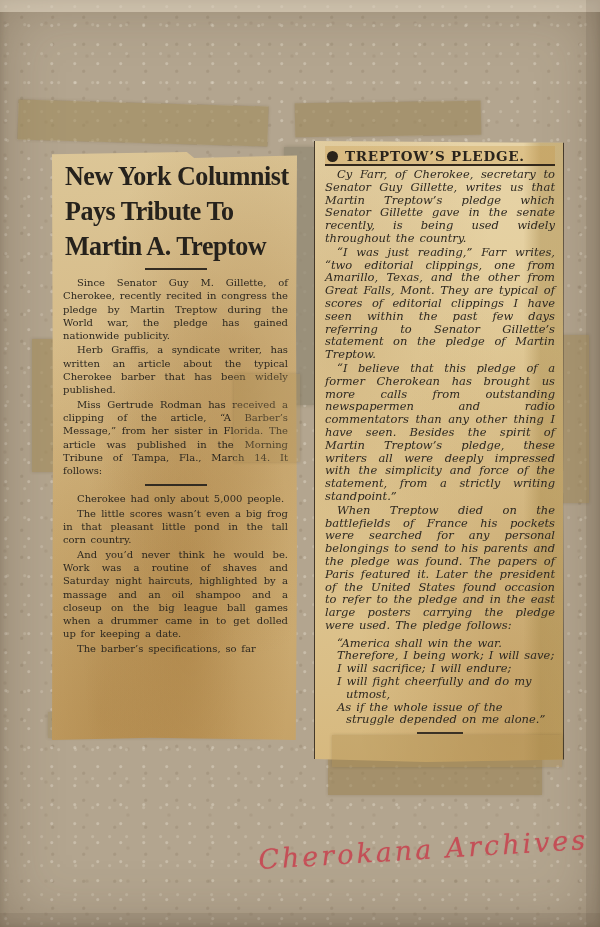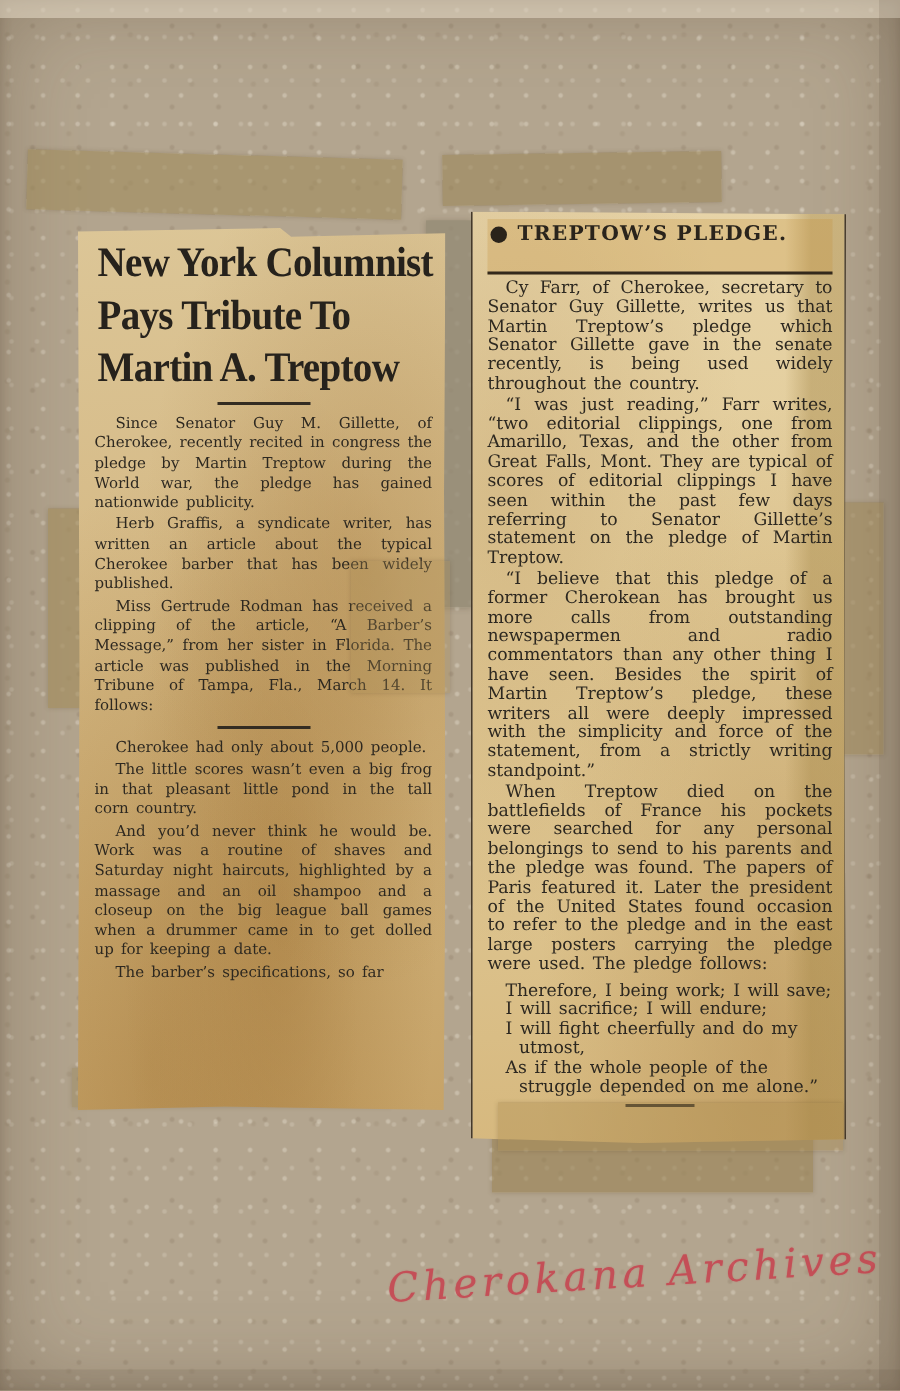--- a/index.html
+++ b/index.html
@@ -60,25 +60,25 @@
   
   .headline{font-family:"Liberation Serif",serif;font-weight:700;color:#26221c;
     font-size:28px;line-height:31px;letter-spacing:-0.5px;white-space:nowrap;
     transform:scaleX(0.93);transform-origin:left top;margin:4px 0 0 2px;}
   .rule-short{width:62px;height:2px;background:#332c22;margin:7px auto 6px auto;}
   .body-left{font-family:"DejaVu Serif",serif;font-size:10px;line-height:13.3px;
     text-align:justify;word-spacing:1.6px;}
   .body-left p{margin:0 0 1px 0;text-indent:14px;}
   .body-right{font-family:"DejaVu Serif",serif;font-size:11.5px;line-height:12.8px;
     text-align:justify;word-spacing:1.4px;}
-  .body-right p{margin:0 0 1px 0;text-indent:12px;}
+  .body-right p{margin:0 0 1px 0;text-indent:12px;font-style:italic;}
 
   .head-band{display:flex;align-items:center;gap:7px;
     background:rgba(196,146,62,0.28);border-bottom:2px solid #33291c;
-    padding:2px 2px 17px 2px;margin-bottom:2px;}
+    padding:2px 2px 0 2px;margin-bottom:2px;}
   .bullet{width:11px;height:11px;border-radius:50%;background:#2a231a;flex:0 0 auto;}
   .head-right{font-family:"DejaVu Serif",serif;font-weight:700;font-size:13.5px;
     letter-spacing:0.8px;color:#2a241c;white-space:nowrap;}
 
   .pledge{margin:5px 0 0 6px;}
   .pledge .pline{text-indent:-9px;padding-left:15px;margin:0;text-align:left;}
   .end-rule{width:46px;height:2px;background:#3a3226;margin:6px auto 0 auto;}
 
   
   .handwriting{position:absolute;left:258px;top:834px;z-index:8;
@@ -126,23 +126,24 @@
   <div class="head-band">
     <span class="bullet"></span>
     <span class="head-right">TREPTOW’S PLEDGE.</span>
   </div>
   <div class="body-right">
     <p>Cy Farr, of Cherokee, secretary to Senator Guy Gillette, writes us that Martin Treptow’s pledge which Senator Gillette gave in the senate recently, is being used widely throughout the country.</p>
     <p>“I was just reading,” Farr writes, “two editorial clippings, one from Amarillo, Texas, and the other from Great Falls, Mont. They are typical of scores of editorial clippings I have seen within the past few days referring to Senator Gillette’s statement on the pledge of Martin Treptow.</p>
     <p>“I believe that this pledge of a former Cherokean has brought us more calls from outstanding newspapermen and radio commentators than any other thing I have seen. Besides the spirit of Martin Treptow’s pledge, these writers all were deeply impressed with the simplicity and force of the statement, from a strictly writing standpoint.”</p>
     <p>When Treptow died on the battlefields of France his pockets were searched for any personal belongings to send to his parents and the pledge was found. The papers of Paris featured it. Later the president of the United States found occasion to refer to the pledge and in the east large posters carrying the pledge were used. The pledge follows:</p>
     <div class="pledge">
+      <p class="pline">“America shall win the war.</p>
       <p class="pline">Therefore, I being work; I will save;</p>
       <p class="pline">I will sacrifice; I will endure;</p>
       <p class="pline">I will fight cheerfully and do my utmost,</p>
-      <p class="pline">As if the whole people of the struggle depended on me alone.”</p>
+      <p class="pline">As if the whole issue of the struggle depended on me alone.”</p>
     </div>
     <div class="end-rule"></div>
   </div>
 </div>
 <div class="tape tape-over-right"></div>
 
 <div class="handwriting">Cherokana Archives</div>
 
 </body></html>

